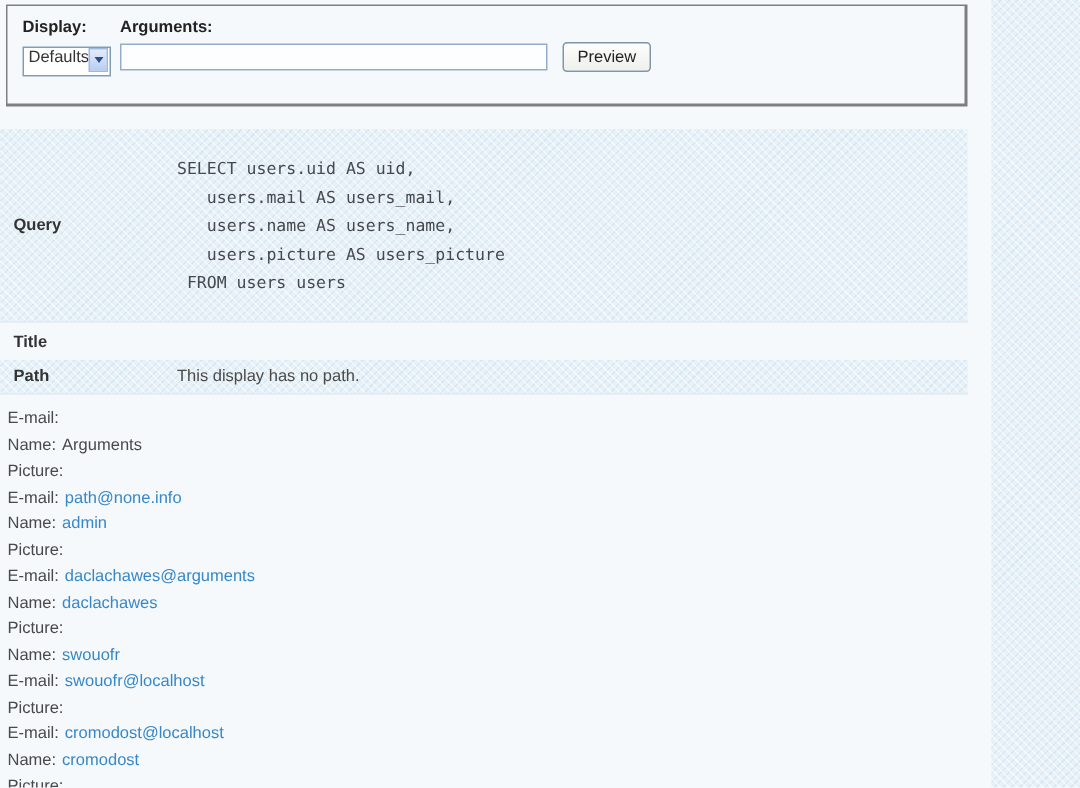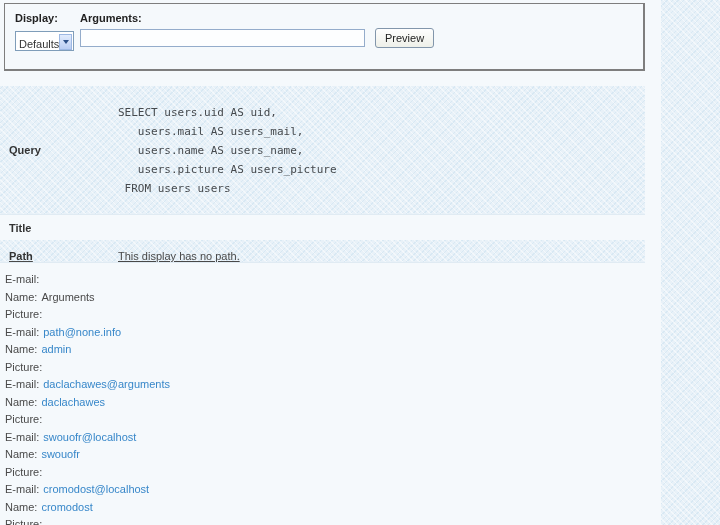--- a/index.html
+++ b/index.html
@@ -33,21 +33,21 @@
   }
   .form-label { font-weight: bold; color: #222; display: block; }
   .display-col { width: 65px; }
   .args-col { flex: 1; }
 
   .select {
     margin-top: 7px;
     width: 59px; height: 20px;
     border: 1px solid #7f9db9;
     background: #fff;
-    display: flex; align-items: flex-end;
+    display: flex; align-items: flex-start;
     cursor: default;
   }
   .select-text { flex: 1; padding-left: 3px; color: #333; }
   .select-arrow {
     width: 16px; height: 16px; margin-right: 1px;
     background: linear-gradient(#e2ecfd, #b9cdf2);
     border: 1px solid #9db8e3;
     display: flex; align-items: center; justify-content: center;
   }
   .select-arrow .tri {
@@ -85,21 +85,21 @@
     font-weight: bold; color: #333;
     flex-shrink: 0;
   }
   .query-row { min-height: 129px; align-items: center; border-bottom: 1px solid #e0ebf3; }
   .sql {
     font-family: "DejaVu Sans Mono", "Liberation Mono", monospace;
     font-size: 11px; line-height: 19px;
     color: #45494d; white-space: pre;
   }
   .title-row { height: 25px; align-items: center; }
-  .path-row { height: 23px; align-items: flex-end; border-bottom: 1px solid #e0ebf3; text-decoration: underline; }
+  .path-row { height: 23px; align-items: center; border-bottom: 1px solid #e0ebf3; }
   .ivalue { color: #494949; }
 
   
   .results { padding: 8px 0 0 5px; }
   .rline { height: 17.5px; line-height: 17.5px; white-space: nowrap; }
   .flabel { color: #494949; }
   .fvalue { margin-left: 4px; color: #494949; }
   a.fvalue { color: #3787c9; text-decoration: none; }
 </style>
 </head>
@@ -153,22 +153,22 @@
       <div class="rline"><span class="flabel">Picture:</span></div>
 
       <div class="rline"><span class="flabel">E-mail:</span><a class="fvalue" href="#">path@none.info</a></div>
       <div class="rline"><span class="flabel">Name:</span><a class="fvalue" href="#">admin</a></div>
       <div class="rline"><span class="flabel">Picture:</span></div>
 
       <div class="rline"><span class="flabel">E-mail:</span><a class="fvalue" href="#">daclachawes@arguments</a></div>
       <div class="rline"><span class="flabel">Name:</span><a class="fvalue" href="#">daclachawes</a></div>
       <div class="rline"><span class="flabel">Picture:</span></div>
 
+      <div class="rline"><span class="flabel">Name:</span><a class="fvalue" href="#">swouofr</a></div>
       <div class="rline"><span class="flabel">E-mail:</span><a class="fvalue" href="#">swouofr@localhost</a></div>
-      <div class="rline"><span class="flabel">Name:</span><a class="fvalue" href="#">swouofr</a></div>
       <div class="rline"><span class="flabel">Picture:</span></div>
 
       <div class="rline"><span class="flabel">E-mail:</span><a class="fvalue" href="#">cromodost@localhost</a></div>
       <div class="rline"><span class="flabel">Name:</span><a class="fvalue" href="#">cromodost</a></div>
       <div class="rline"><span class="flabel">Picture:</span></div>
     </div>
 
   </div>
   <div class="rightband textured"></div>
 </div>

